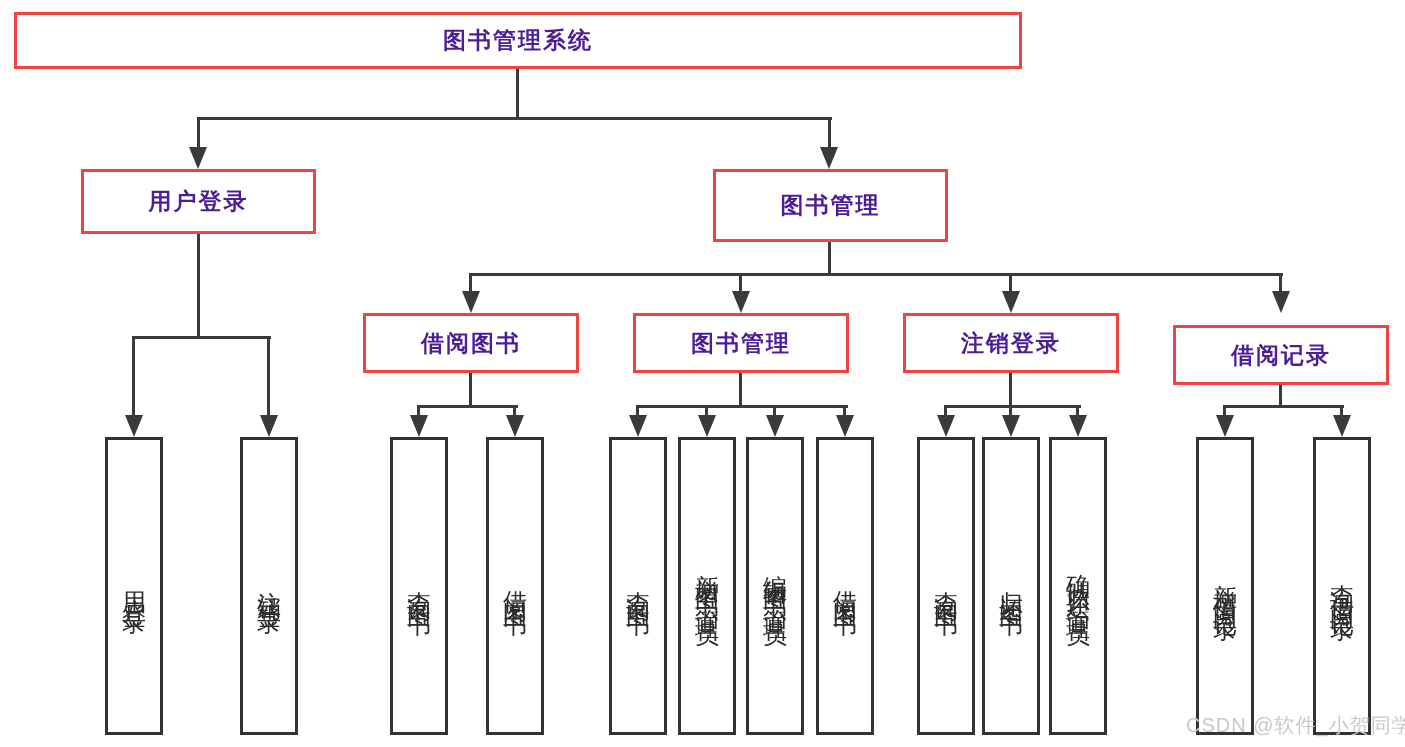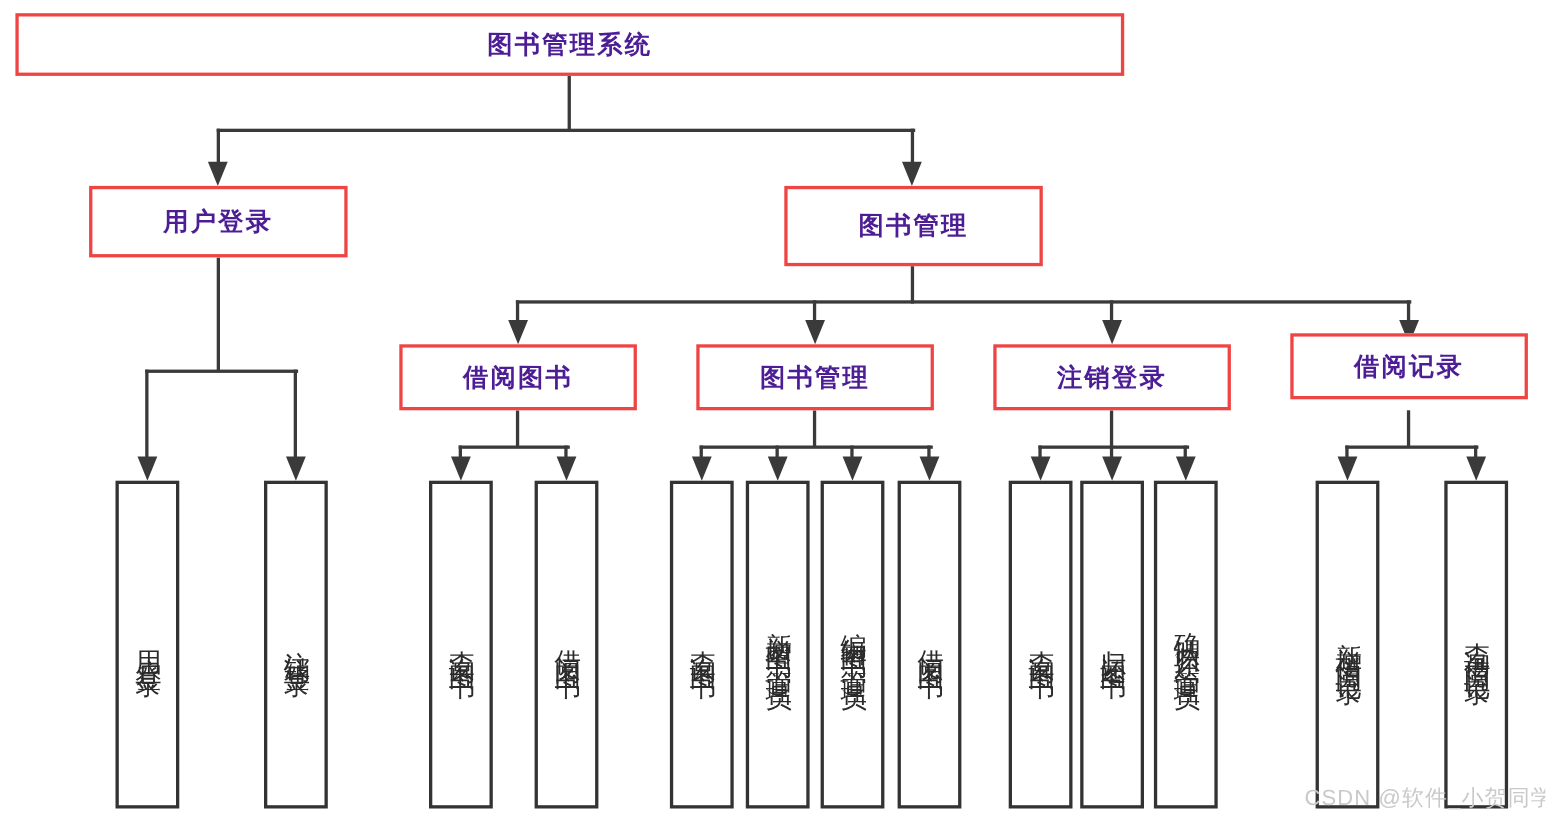--- a/index.html
+++ b/index.html
@@ -107,21 +107,21 @@
 
   <div class="hbox" style="left:363px;top:313px;width:216px;height:60px">
     <span>借阅图书</span>
   </div>
   <div class="hbox" style="left:633px;top:313px;width:216px;height:60px">
     <span>图书管理</span>
   </div>
   <div class="hbox" style="left:903px;top:313px;width:216px;height:60px">
     <span>注销登录</span>
   </div>
-  <div class="hbox" style="left:1173px;top:303px;width:216px;height:60px">
+  <div class="hbox" style="left:1173px;top:325px;width:216px;height:60px">
     <span>借阅记录</span>
   </div>
 
   <div class="vline" style="left:469px;top:373px;height:34px"></div>
   <div class="hline" style="left:417px;top:405px;width:101px"></div>
   <div class="vline" style="left:417px;top:405px;height:14px"></div>
   <div class="arrow" style="left:410px;top:415px"></div>
   <div class="vline" style="left:513px;top:405px;height:14px"></div>
   <div class="arrow" style="left:506px;top:415px"></div>
 

